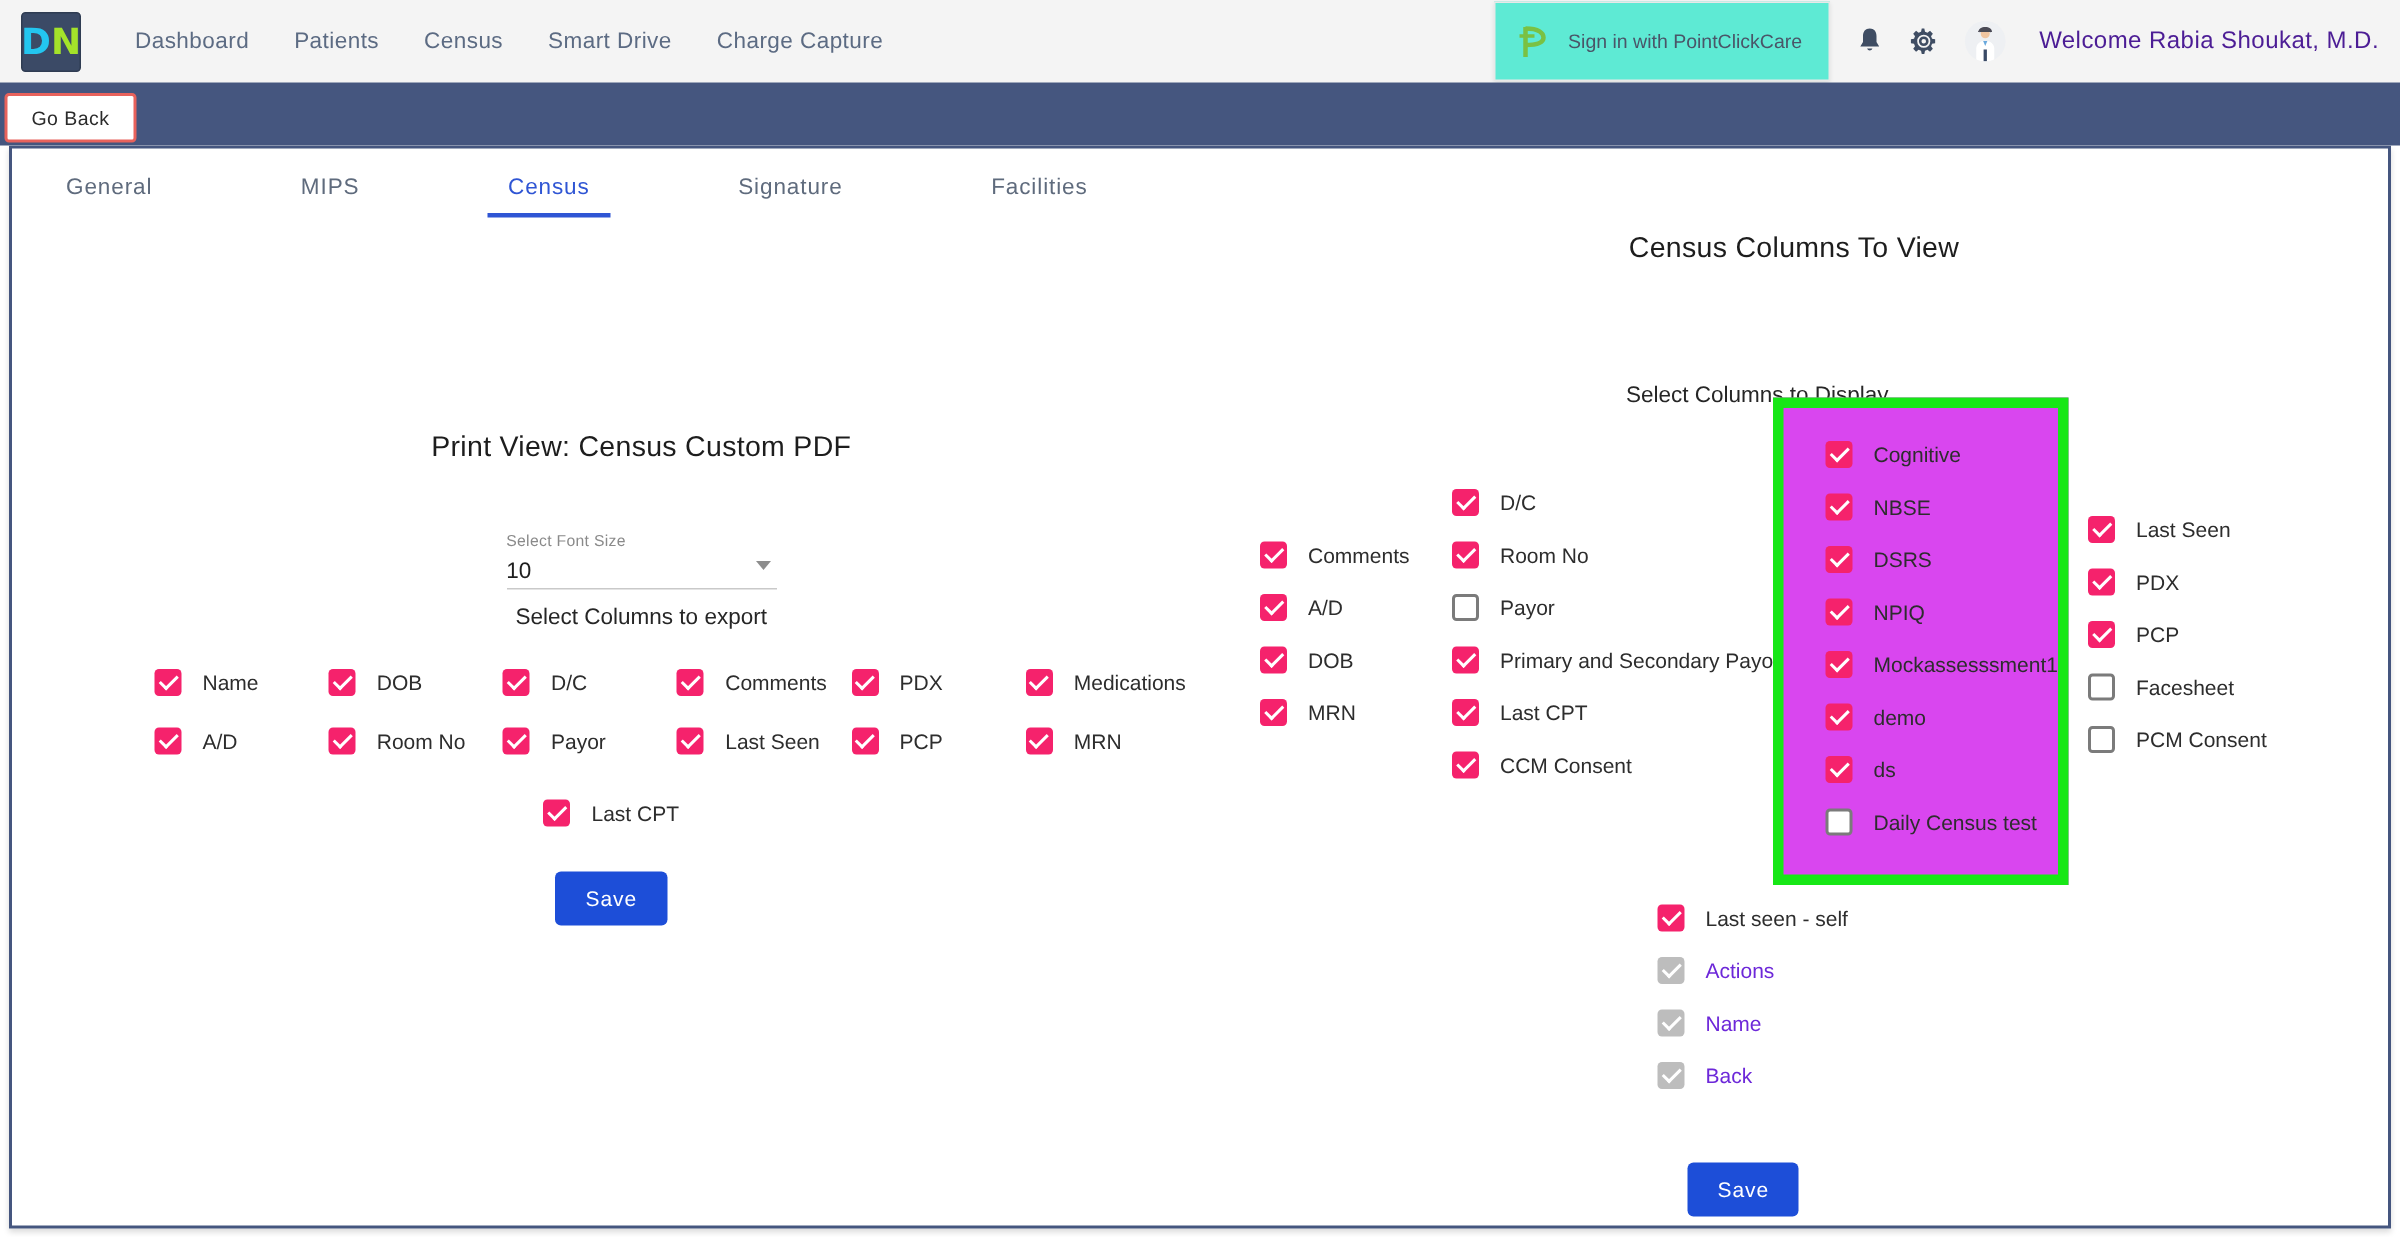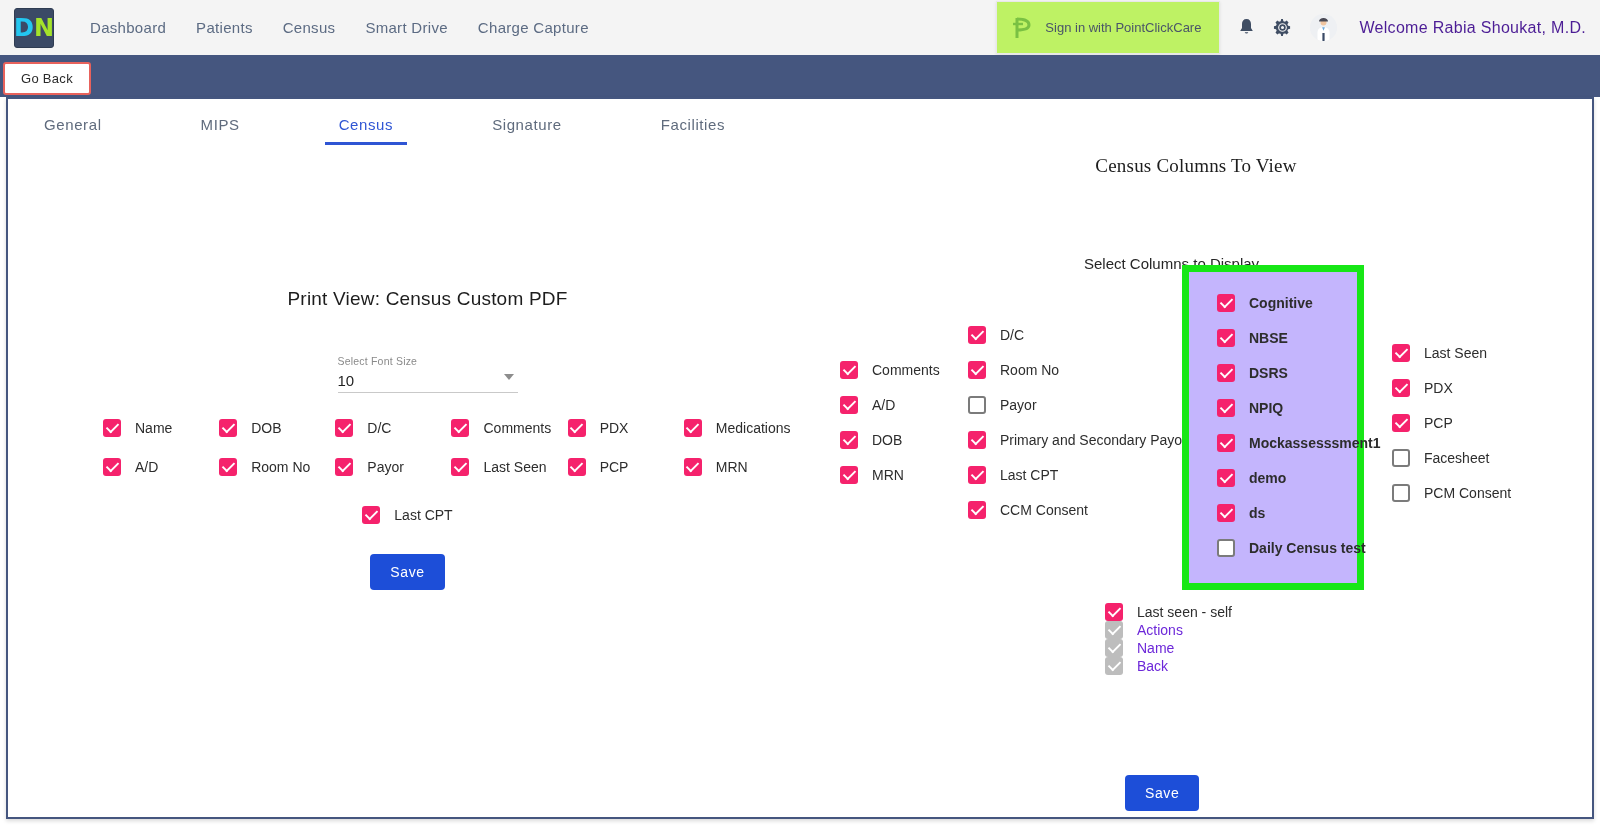--- a/index.html
+++ b/index.html
@@ -36,21 +36,21 @@
   #mainnav a {
     color:#5c6b83; font-size:15px; text-decoration:none;
     letter-spacing:.3px; white-space:nowrap;
   }
 
   #topright {
     position:absolute; right:14px; top:0; height:55px;
     display:flex; align-items:center; gap:0px;
   }
   #pcc-btn {
-    background:#bef264; border:1px solid #e8e8e8;
+    background:#5eead4; border:1px solid #e8e8e8;
     height:53px; display:flex; align-items:center; gap:12px;
     padding:0 18px 0 14px; box-shadow:0 1px 3px rgba(0,0,0,.09);
   }
   #pcc-btn .pcc-mark { width:22px; height:26px; position:relative; }
   #pcc-btn .pcc-mark svg { display:block; }
   #pcc-btn .pcc-label { font-size:13px; color:#4a5568; white-space:nowrap; }
 
   .ic { margin-left:18px; display:flex; align-items:center; cursor:pointer; }
   #avatar {
     width:27px; height:27px; border-radius:50%;
@@ -141,39 +141,39 @@
 
   .savebtn {
     background:#1d4ed8; color:#ffffff; border:none; border-radius:4px;
     font-size:14px; padding:10px 20px; cursor:pointer;
     letter-spacing:.6px; font-family:"Liberation Sans", sans-serif;
   }
   #left-save-wrap { display:flex; justify-content:center; margin-top:30px; padding-right:40px; }
 
   
   #rightpanel { position:absolute; left:50%; top:46px; width:50%; height:676px; }
-  #census-title { text-align:center; font-size:19px; color:#1d1d1d; margin-top:10px; letter-spacing:.2px;font-family:Liberation Serif, serif; }
+  #census-title { text-align:center; font-size:19px; color:#1d1d1d; margin-top:10px; letter-spacing:.2px; }
   #display-title { font-size:15px; color:#262626; position:absolute; left:284px; top:110px; }
 
   #colA { position:absolute; left:40px; top:216px; display:flex; flex-direction:column; gap:17px; }
   #colB { position:absolute; left:168px; top:181px; display:flex; flex-direction:column; gap:17px; }
 
   #greenbox {
     position:absolute; left:382px; top:120px;
-    width:182px; height:325px;
-    border:7px solid #17e716; background:#c4b5fd;font-weight:bold;
+    width:197px; height:325px;
+    border:7px solid #17e716; background:#d946ef;
   }
   #colC {
     position:absolute; left:28px; top:22px;
     display:flex; flex-direction:column; gap:17px;
   }
 
   #colD { position:absolute; left:592px; top:199px; display:flex; flex-direction:column; gap:17px; }
 
-  #colE { position:absolute; left:305px; top:458px; display:flex; flex-direction:column; }
+  #colE { position:absolute; left:305px; top:458px; display:flex; flex-direction:column; gap:17px; }
 
   #right-save-wrap { position:absolute; left:325px; top:630px; }
 </style>
 </head>
 <body>
 
 <div id="topbar">
   <div id="logo">
     <span class="d">D</span>
       <span class="n">N</span>
@@ -246,20 +246,21 @@
     <div id="printview-title">Print View: Census Custom PDF</div>
 
     <div id="selects">
       <div class="selfield">
         <div class="sl">Select Font Size</div>
         <div class="sv">10</div>
         <span class="caret"></span>
       </div>
     </div>
 
+    <div id="export-title">Select Columns to export</div>
 
     <div id="export-grid">
       <div class="cbrow">
           <span class="cb on"></span>
           <span class="lbl">Name</span>
         </div>
       <div class="cbrow">
           <span class="cb on"></span>
           <span class="lbl">DOB</span>
         </div>

